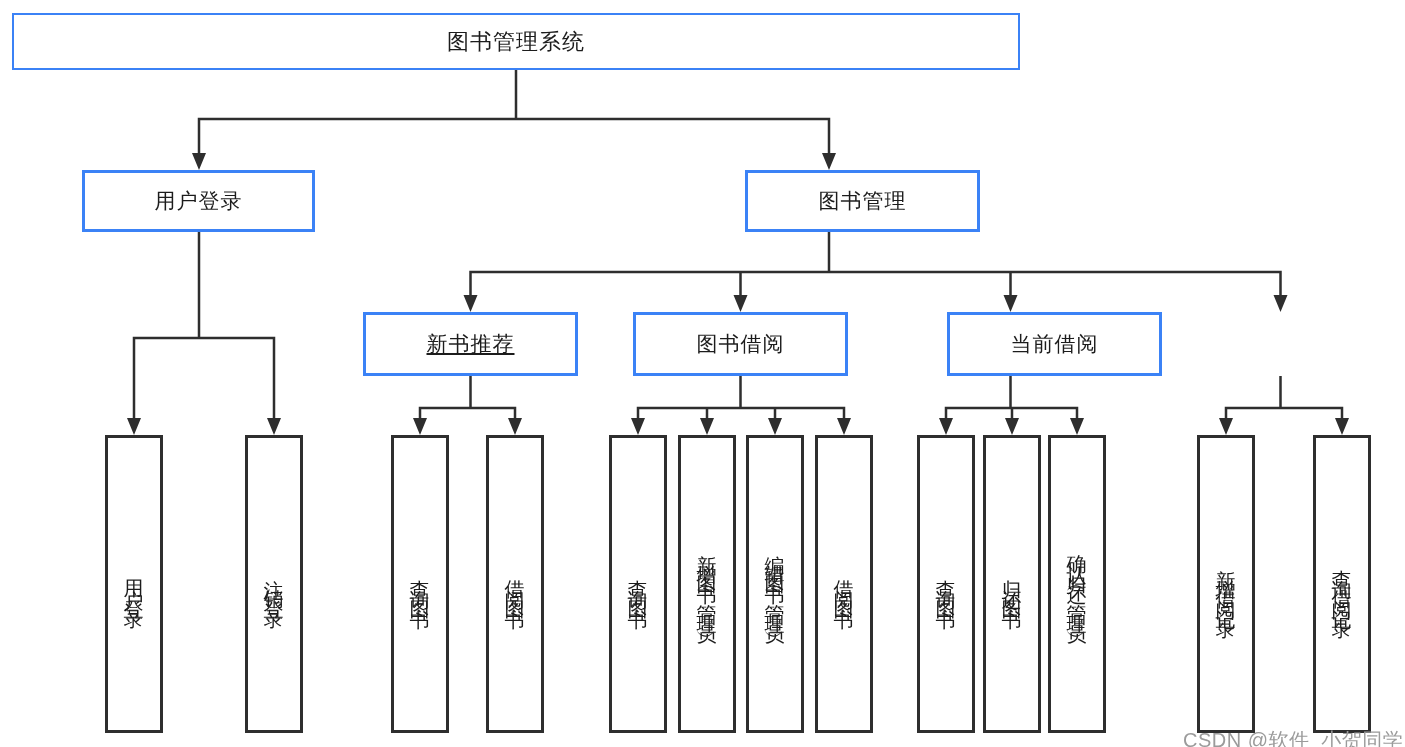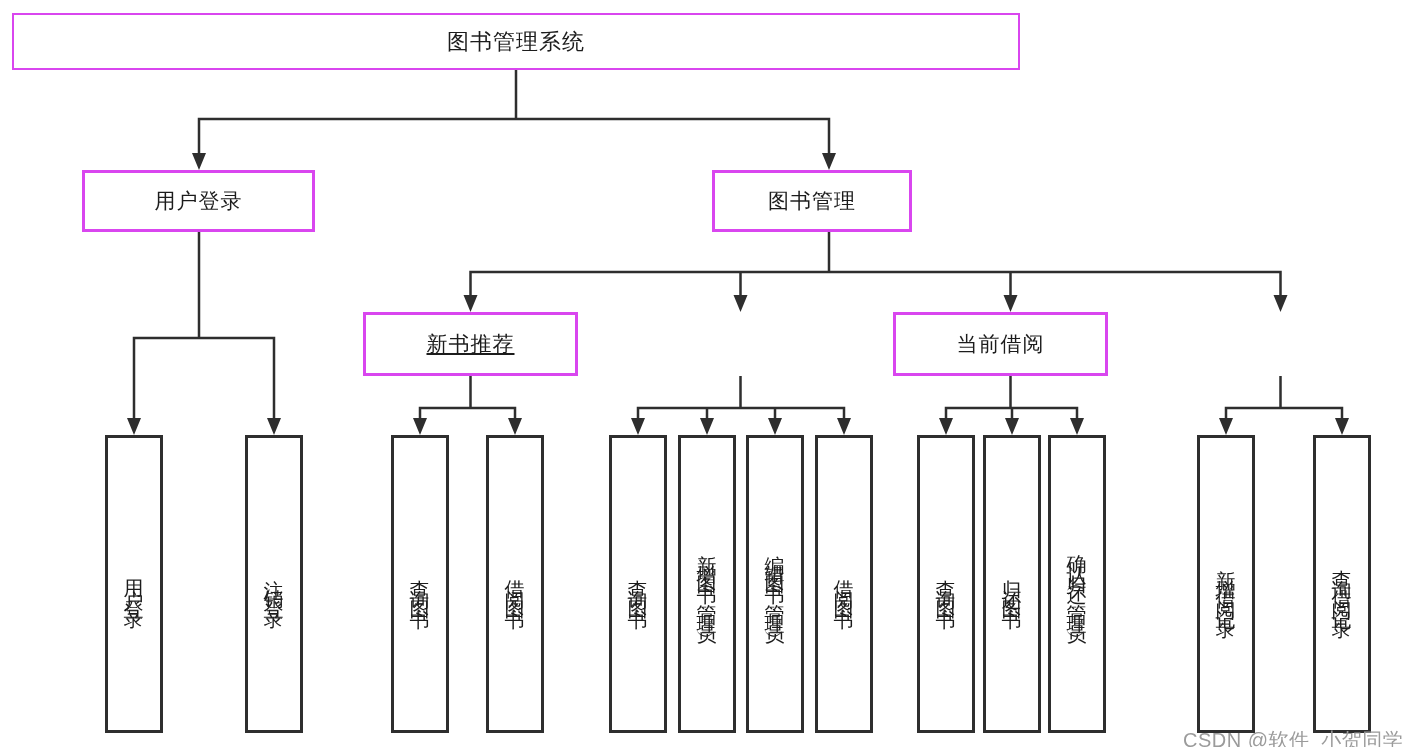--- a/index.html
+++ b/index.html
@@ -19,21 +19,21 @@
   #connectors {
     position: absolute;
     left: 0; top: 0;
     width: 1405px; height: 747px;
     pointer-events: none;
   }
   .hbox {
     position: absolute;
     box-sizing: border-box;
     background: #ffffff;
-    border: 3px solid #d946ef;
+    border: 3px solid #3b82f6;
     display: flex;
     align-items: center;
     justify-content: center;
     font-size: 21px;
     letter-spacing: 1px;
     color: #1c1c1c;
     white-space: nowrap;
     z-index: 2;
   }
   .hbox.root {
@@ -99,24 +99,25 @@
       M631 418 L645 418 L638 435 Z  M700 418 L714 418 L707 435 Z
       M768 418 L782 418 L775 435 Z  M837 418 L851 418 L844 435 Z
       M939 418 L953 418 L946 435 Z  M1005 418 L1019 418 L1012 435 Z
       M1070 418 L1084 418 L1077 435 Z
       M1219 418 L1233 418 L1226 435 Z  M1335 418 L1349 418 L1342 435 Z"></path>
   </svg>
 
   <div class="hbox root">图书管理系统</div>
 
   <div class="hbox lvl2" style="left:82px; width:233px;">用户登录</div>
-  <div class="hbox lvl2" style="left:712px; width:200px;">图书管理</div>
+  <div class="hbox lvl2" style="left:745px; width:235px;">图书管理</div>
 
   <div class="hbox lvl3" style="left:363px;text-decoration:underline;">新书推荐</div>
-  <div class="hbox lvl3" style="left:893px;">当前借阅</div>
+  <div class="hbox lvl3" style="left:633px;">图书借阅</div>
+  <div class="hbox lvl3" style="left:947px;">当前借阅</div>
 
   <div class="vbox" style="left:105px;">用户登录</div>
   <div class="vbox" style="left:245px;">注销登录</div>
 
   <div class="vbox" style="left:391px;">查询图书</div>
   <div class="vbox" style="left:486px;">借阅图书</div>
 
   <div class="vbox" style="left:609px;">查询图书</div>
   <div class="vbox" style="left:678px;">新增图书（管理员）</div>
   <div class="vbox" style="left:746px;">编辑图书（管理员）</div>

